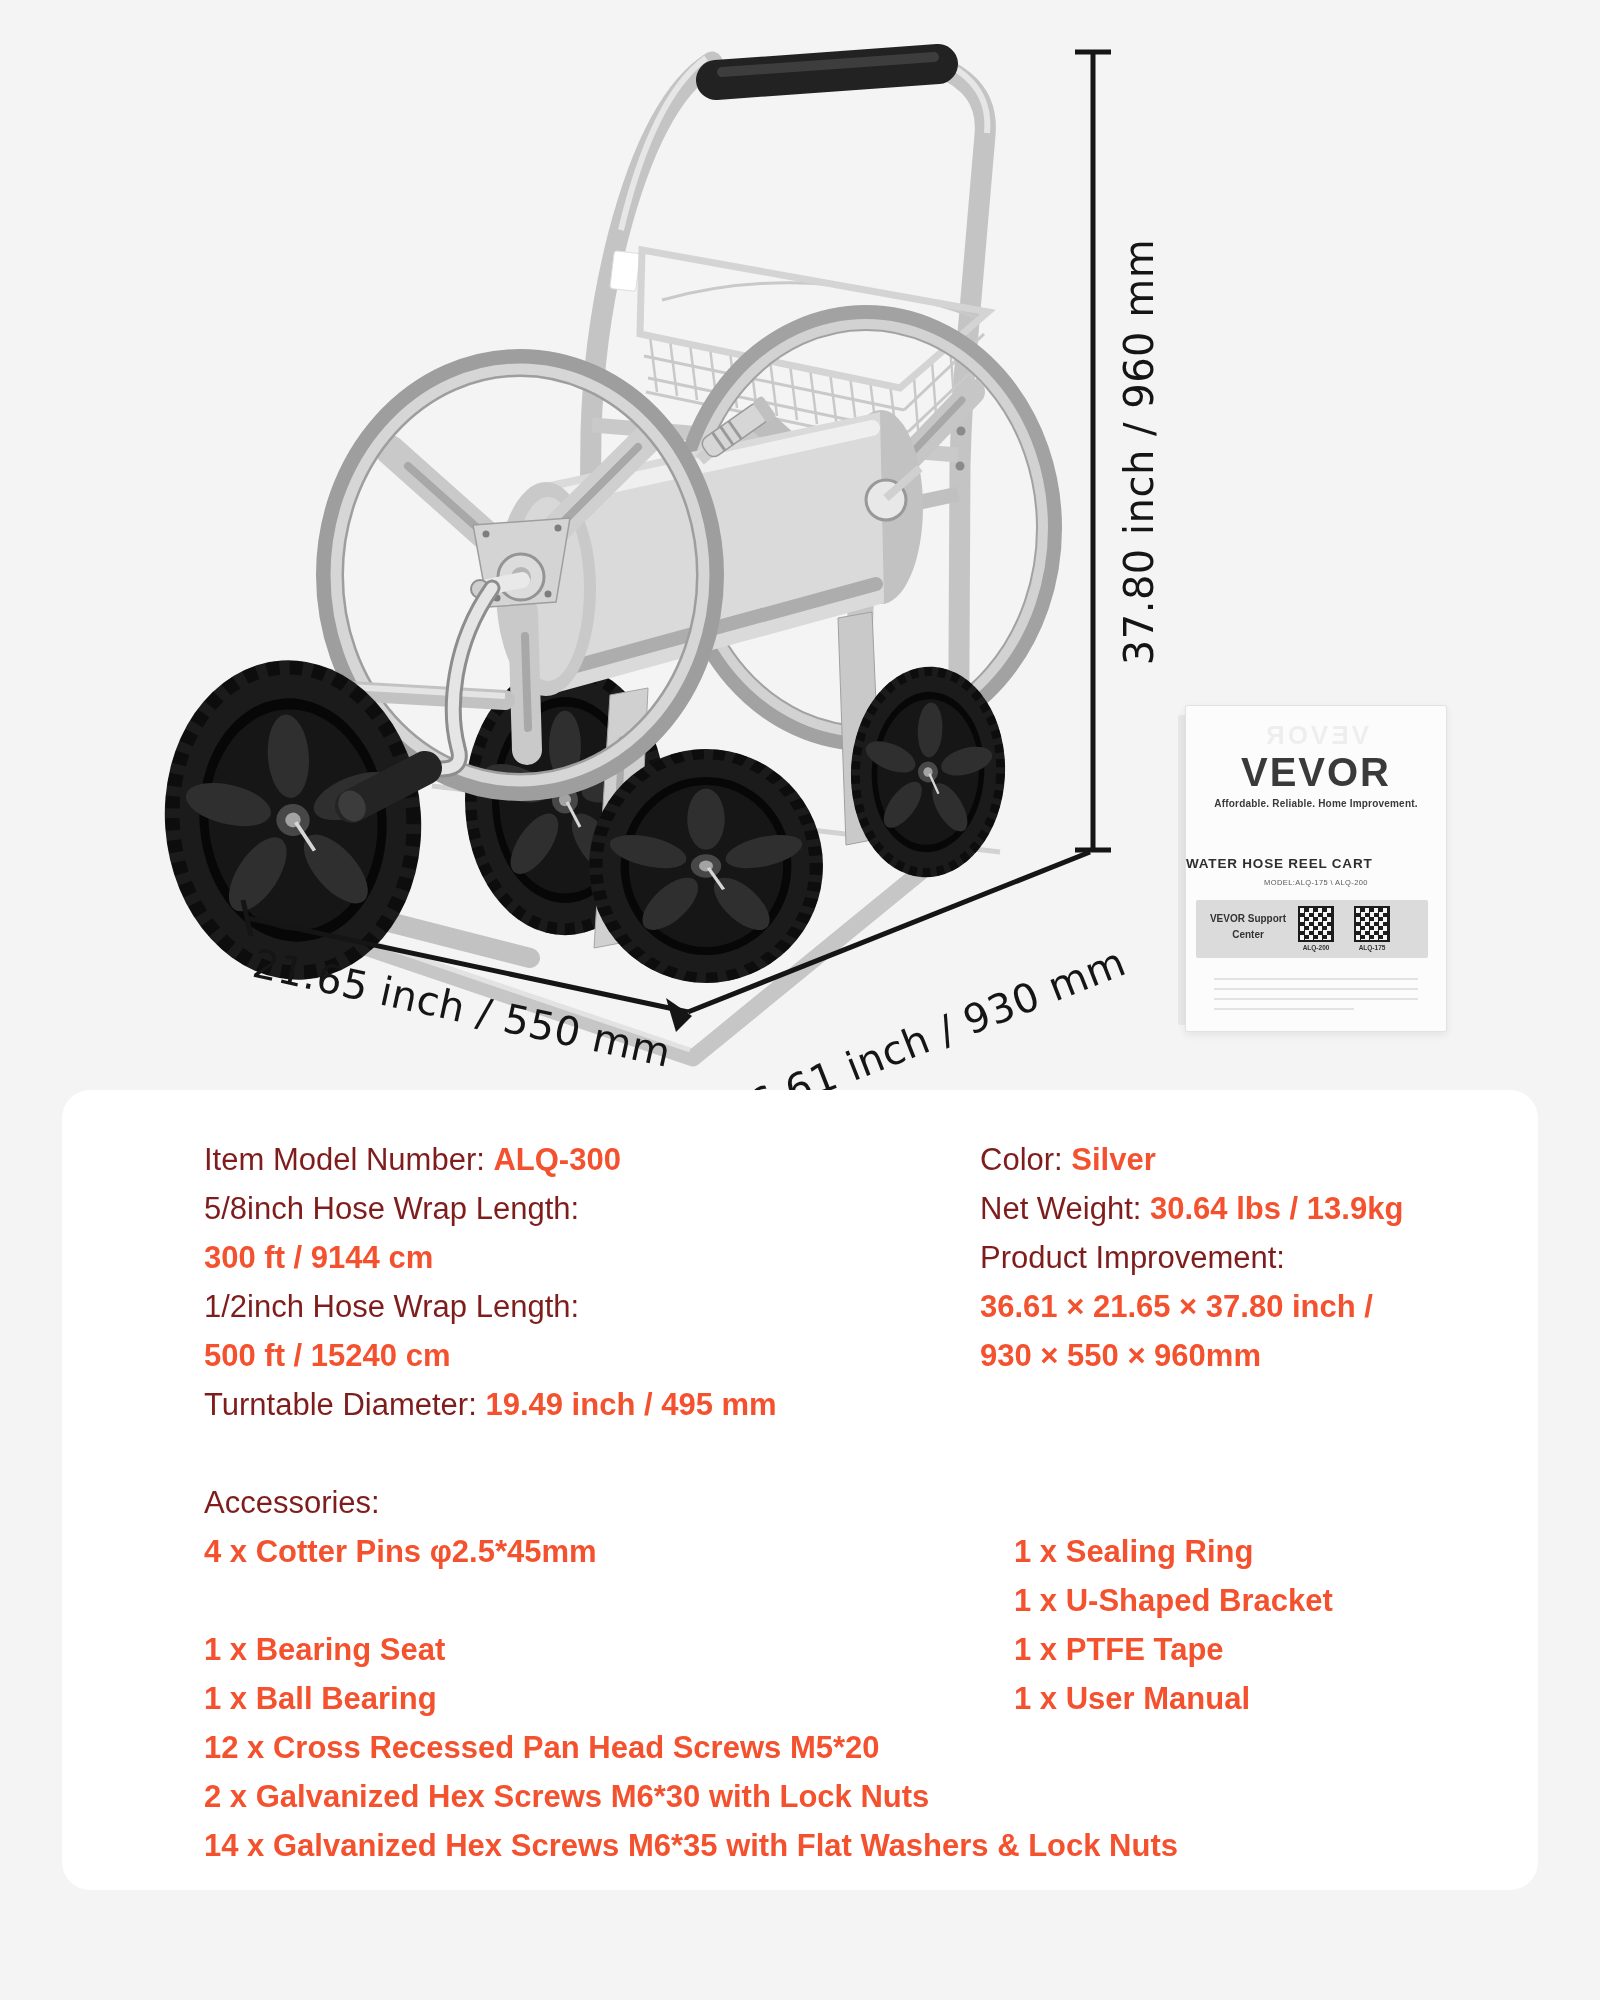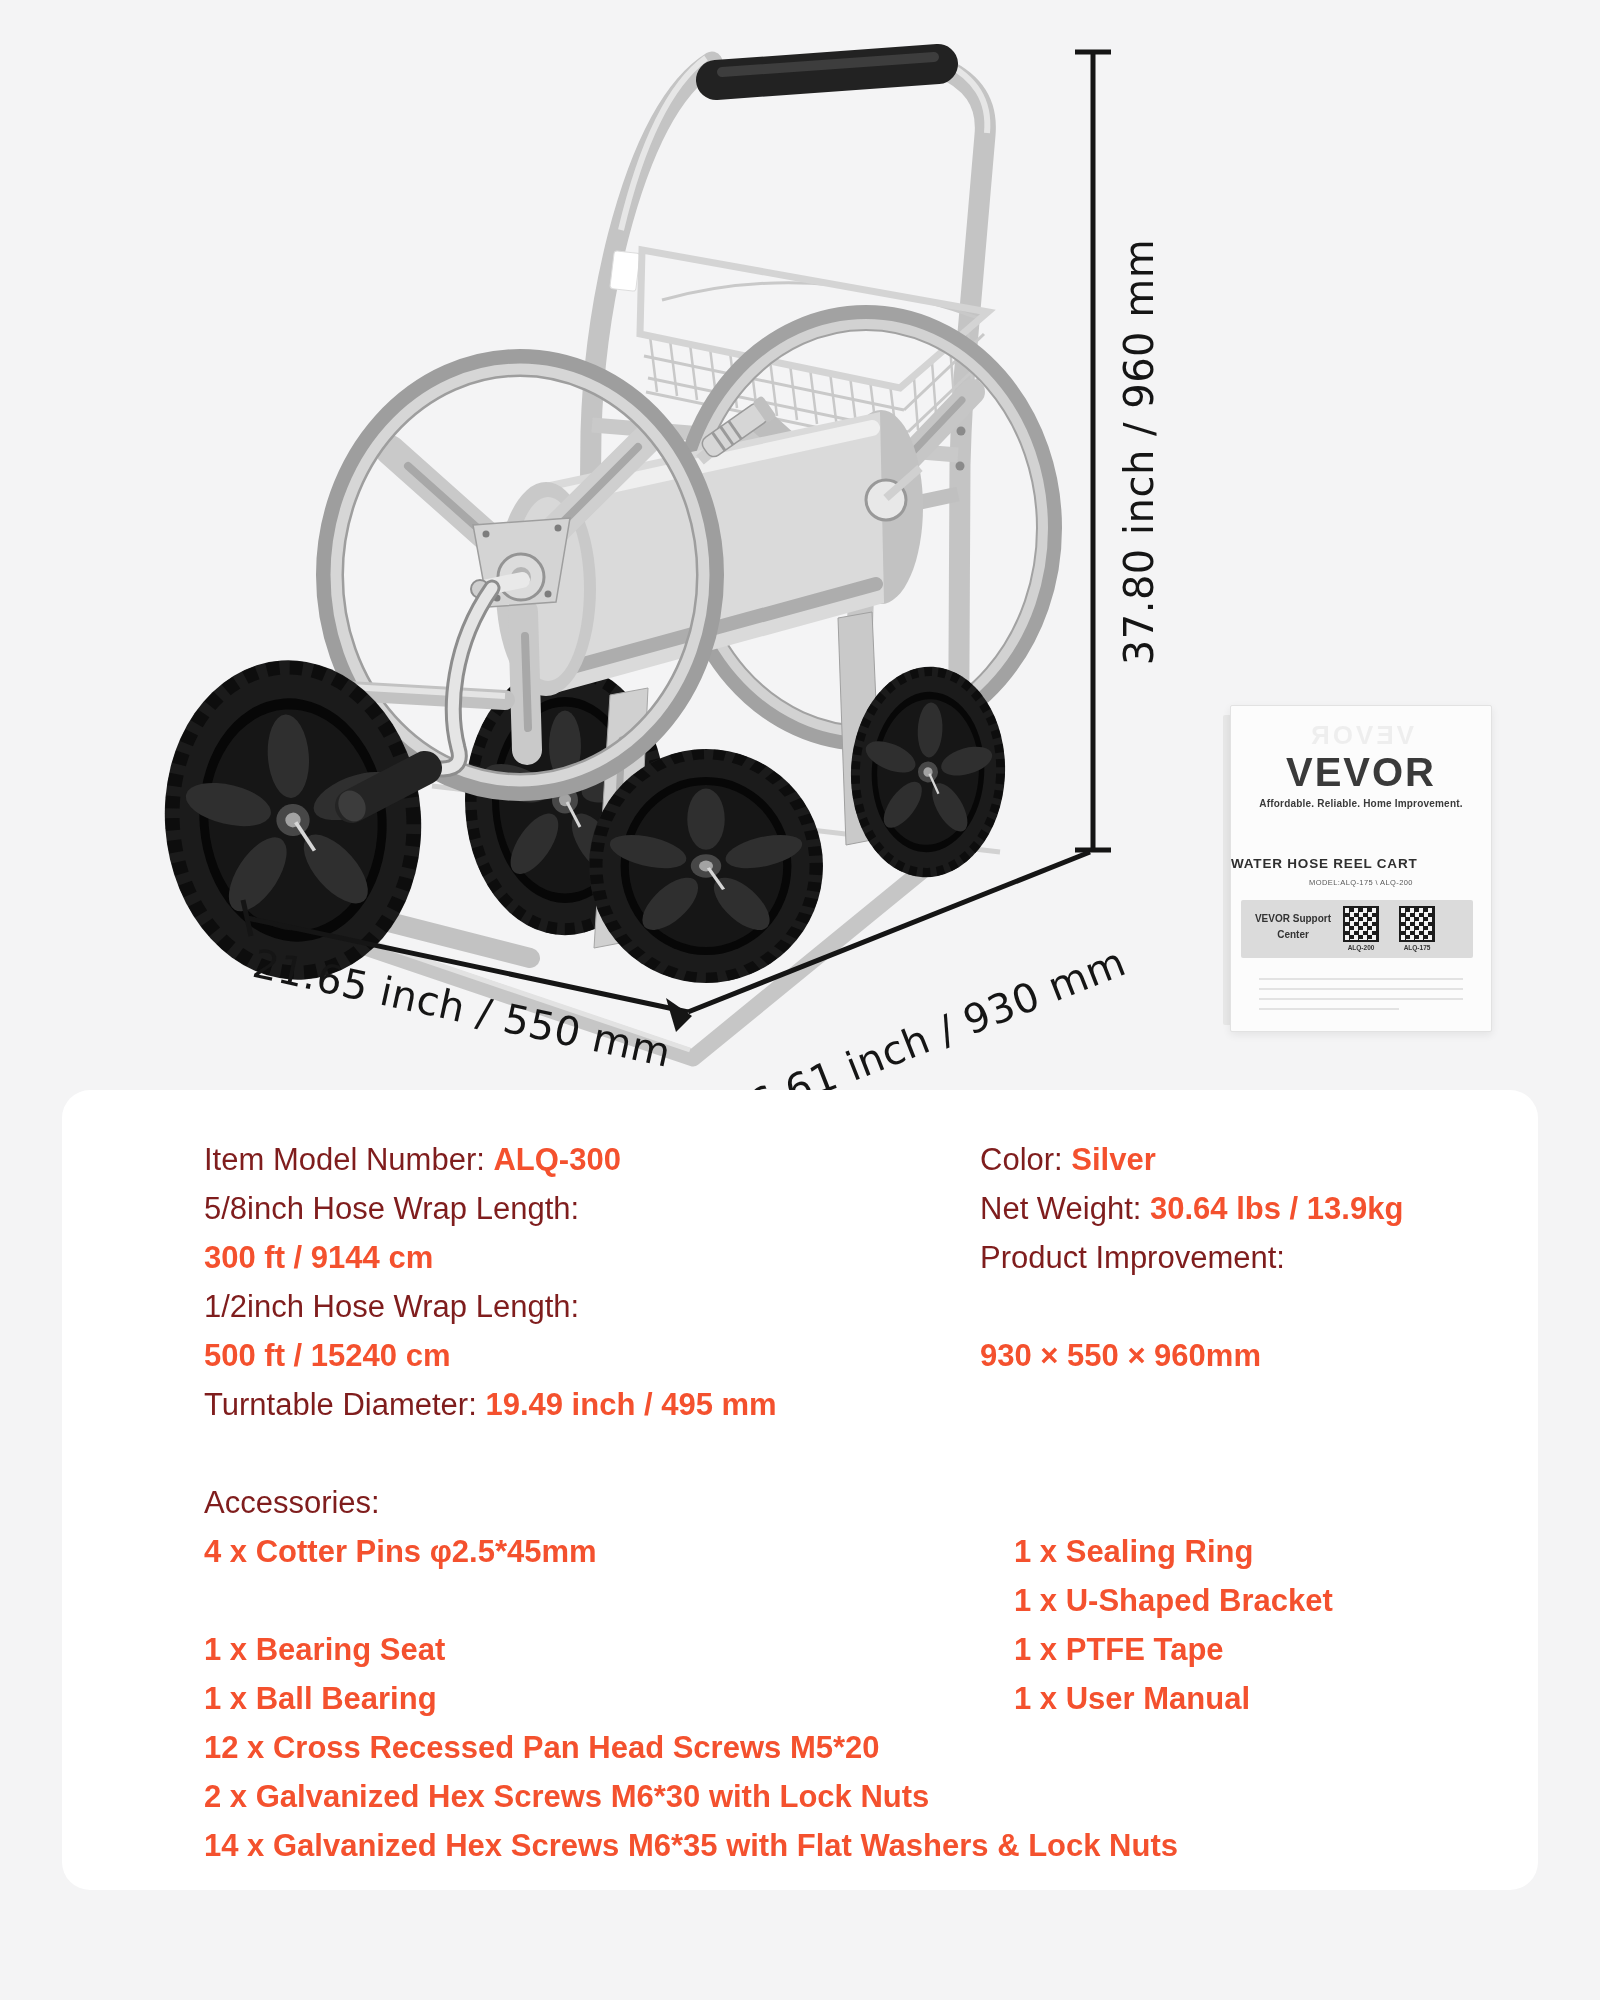--- a/index.html
+++ b/index.html
@@ -20,21 +20,21 @@
     font-size:40px;
     letter-spacing:0.5px;
     white-space:nowrap;
     transform-origin:center;
   }
   .dim-h { left:1139px; top:452px; transform:translate(-50%,-50%) rotate(-90deg); }
   .dim-d { left:462px;  top:1008px; transform:translate(-50%,-50%) rotate(12.3deg); }
   .dim-w { left:925px;  top:1038px; transform:translate(-50%,-50%) rotate(-21.5deg); }
 
   
-  .manual { position:absolute; left:1230px; top:705px; width:260px; height:408px; }
+  .manual { position:absolute; left:1185px; top:705px; width:260px; height:408px; }
   .manual .back {
     position:absolute; left:-7px; top:10px; width:258px; height:310px;
     background:#e7e7e7; border-radius:2px;
   }
   .manual .front {
     position:absolute; left:0; top:0; width:260px; height:325px;
     background:#fcfcfc; border:1px solid #e2e2e2; border-radius:2px;
     box-shadow:0 3px 8px rgba(0,0,0,.07);
     overflow:hidden;
   }
@@ -298,20 +298,23 @@
 
     <div class="spec-line col-right" style="top:45px">
       <span class="lab">Color: </span><span class="val">Silver</span>
     </div>
     <div class="spec-line col-right" style="top:94px">
       <span class="lab">Net Weight: </span><span class="val">30.64 lbs / 13.9kg</span>
     </div>
     <div class="spec-line col-right" style="top:143px">
       <span class="lab">Product Improvement:</span>
     </div>
+    <div class="spec-line col-right" style="top:192px">
+      <span class="val">36.61 × 21.65 × 37.80 inch /</span>
+    </div>
     <div class="spec-line col-right" style="top:241px">
       <span class="val">930 × 550 × 960mm</span>
     </div>
 
     <div class="spec-line col-left" style="top:388px">
       <span class="lab">Accessories:</span>
     </div>
 
     <div class="spec-line col-left" style="top:437px"><span class="val">4 x Cotter Pins φ2.5*45mm</span></div>
     <div class="spec-line col-left" style="top:535px"><span class="val">1 x Bearing Seat</span></div>

